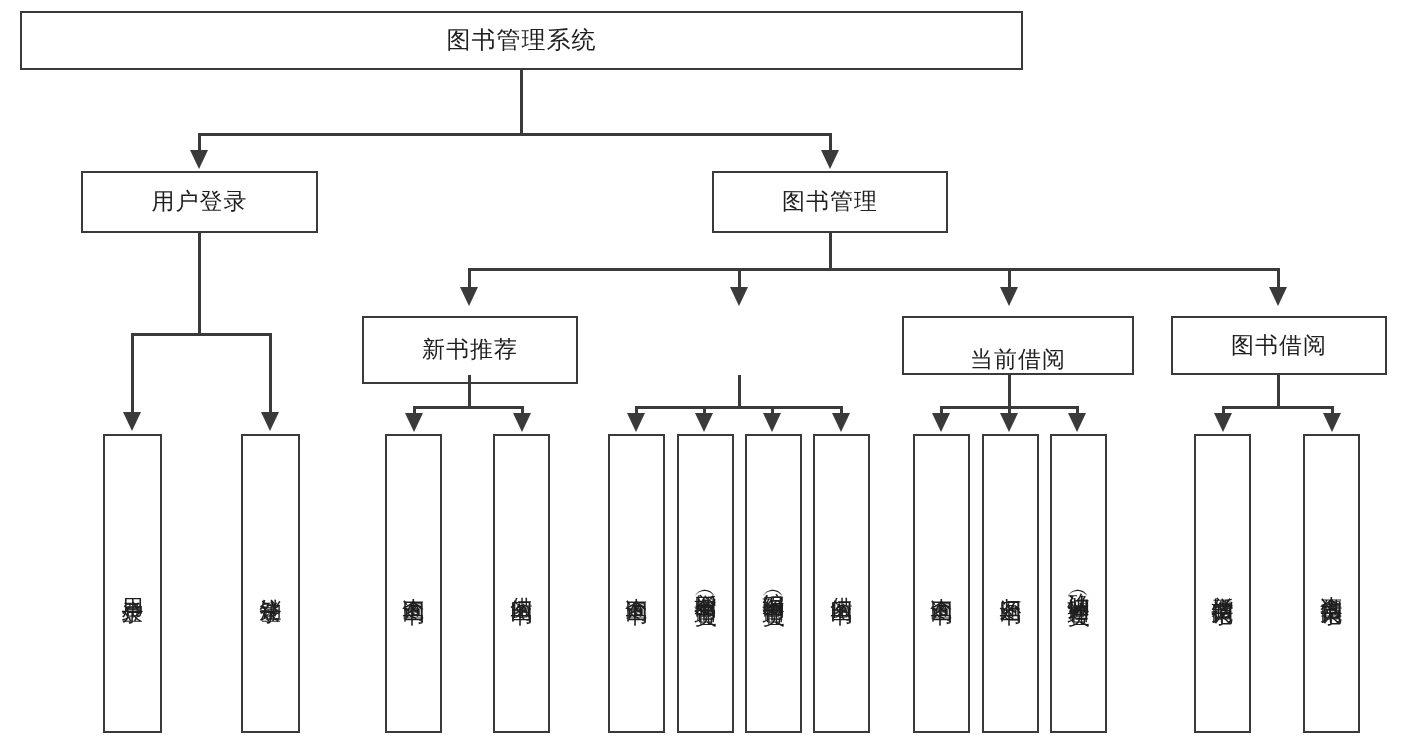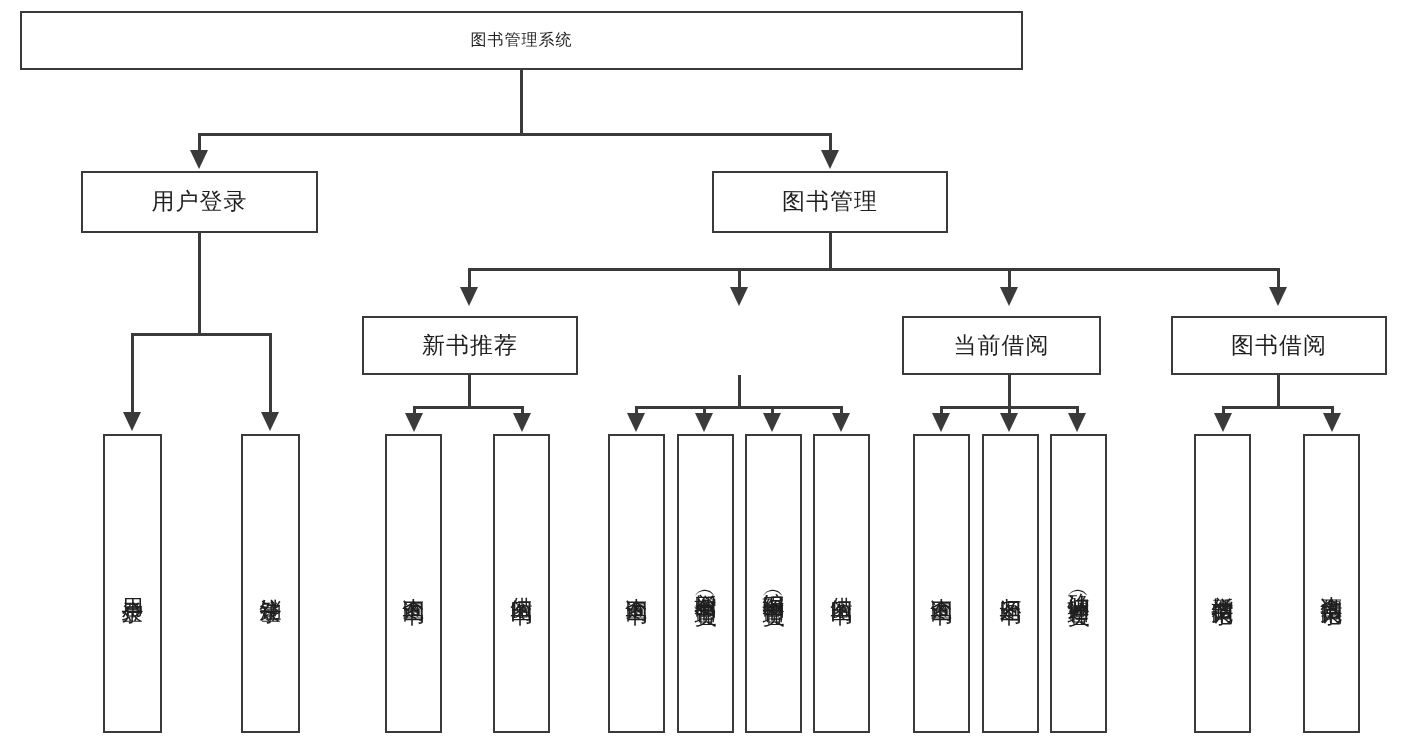--- a/index.html
+++ b/index.html
@@ -40,21 +40,21 @@
     text-orientation: upright;
     letter-spacing: 2px;
     padding: 6px 0;
   }
   .node.v .vtext {
     writing-mode: vertical-rl;
     text-orientation: upright;
     white-space: nowrap;
   }
   .node.root {
-    font-size: 16px;
+    font-size: 24px;
   }
   
   .conn {
     position: absolute;
     background: #3a3a3a;
   }
   .vline { width: 3px; }
   .hline { height: 3px; }
   .arrow {
     position: absolute;
@@ -118,24 +118,24 @@
 
   <div class="conn vline" style="left:738px; top:268px; width:3px; height:22px;"></div>
   <div class="arrow" style="left:730px; top:287px;"></div>
 
   <div class="conn vline" style="left:1008px; top:268px; width:3px; height:22px;"></div>
   <div class="arrow" style="left:1000px; top:287px;"></div>
 
   <div class="conn vline" style="left:1277px; top:268px; width:3px; height:22px;"></div>
   <div class="arrow" style="left:1269px; top:287px;"></div>
 
-  <div class="node h" style="left:362px; top:316px; width:216px; height:59px;">
+  <div class="node h" style="left:362px; top:316px; width:216px; height:68px;">
     <span class="htext">新书推荐</span>
   </div>
-  <div class="node h" style="left:902px; top:316px; width:199px; height:59px;">
+  <div class="node h" style="left:902px; top:316px; width:232px; height:59px;align-items:flex-end;">
     <span class="htext">当前借阅</span>
   </div>
   <div class="node h" style="left:1171px; top:316px; width:216px; height:59px;">
     <span class="htext">图书借阅</span>
   </div>
 
   <div class="conn vline" style="left:468px; top:375px; width:3px; height:33px;"></div>
   <div class="conn hline" style="left:413px; top:406px; width:111px; height:3px;"></div>
   <div class="conn vline" style="left:413px; top:406px; width:3px; height:10px;"></div>
   <div class="arrow" style="left:405px; top:413px;"></div>

